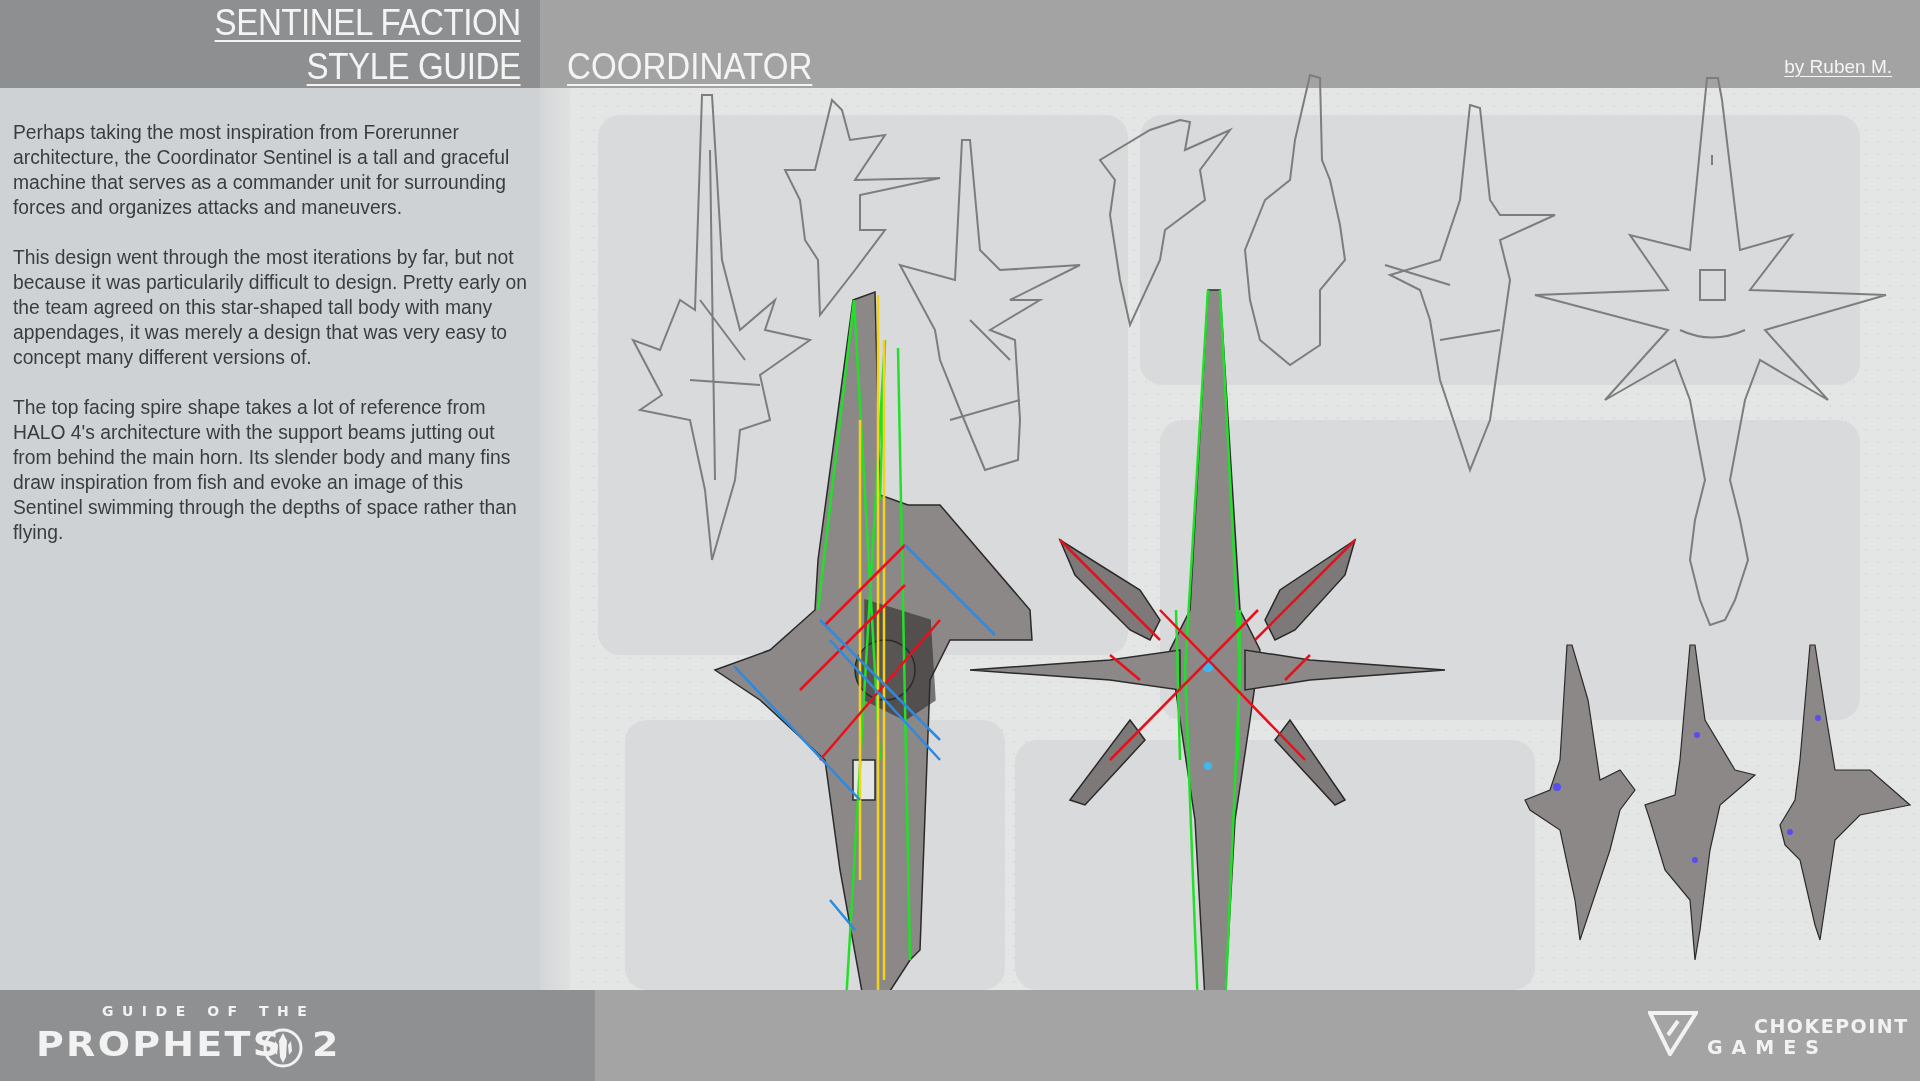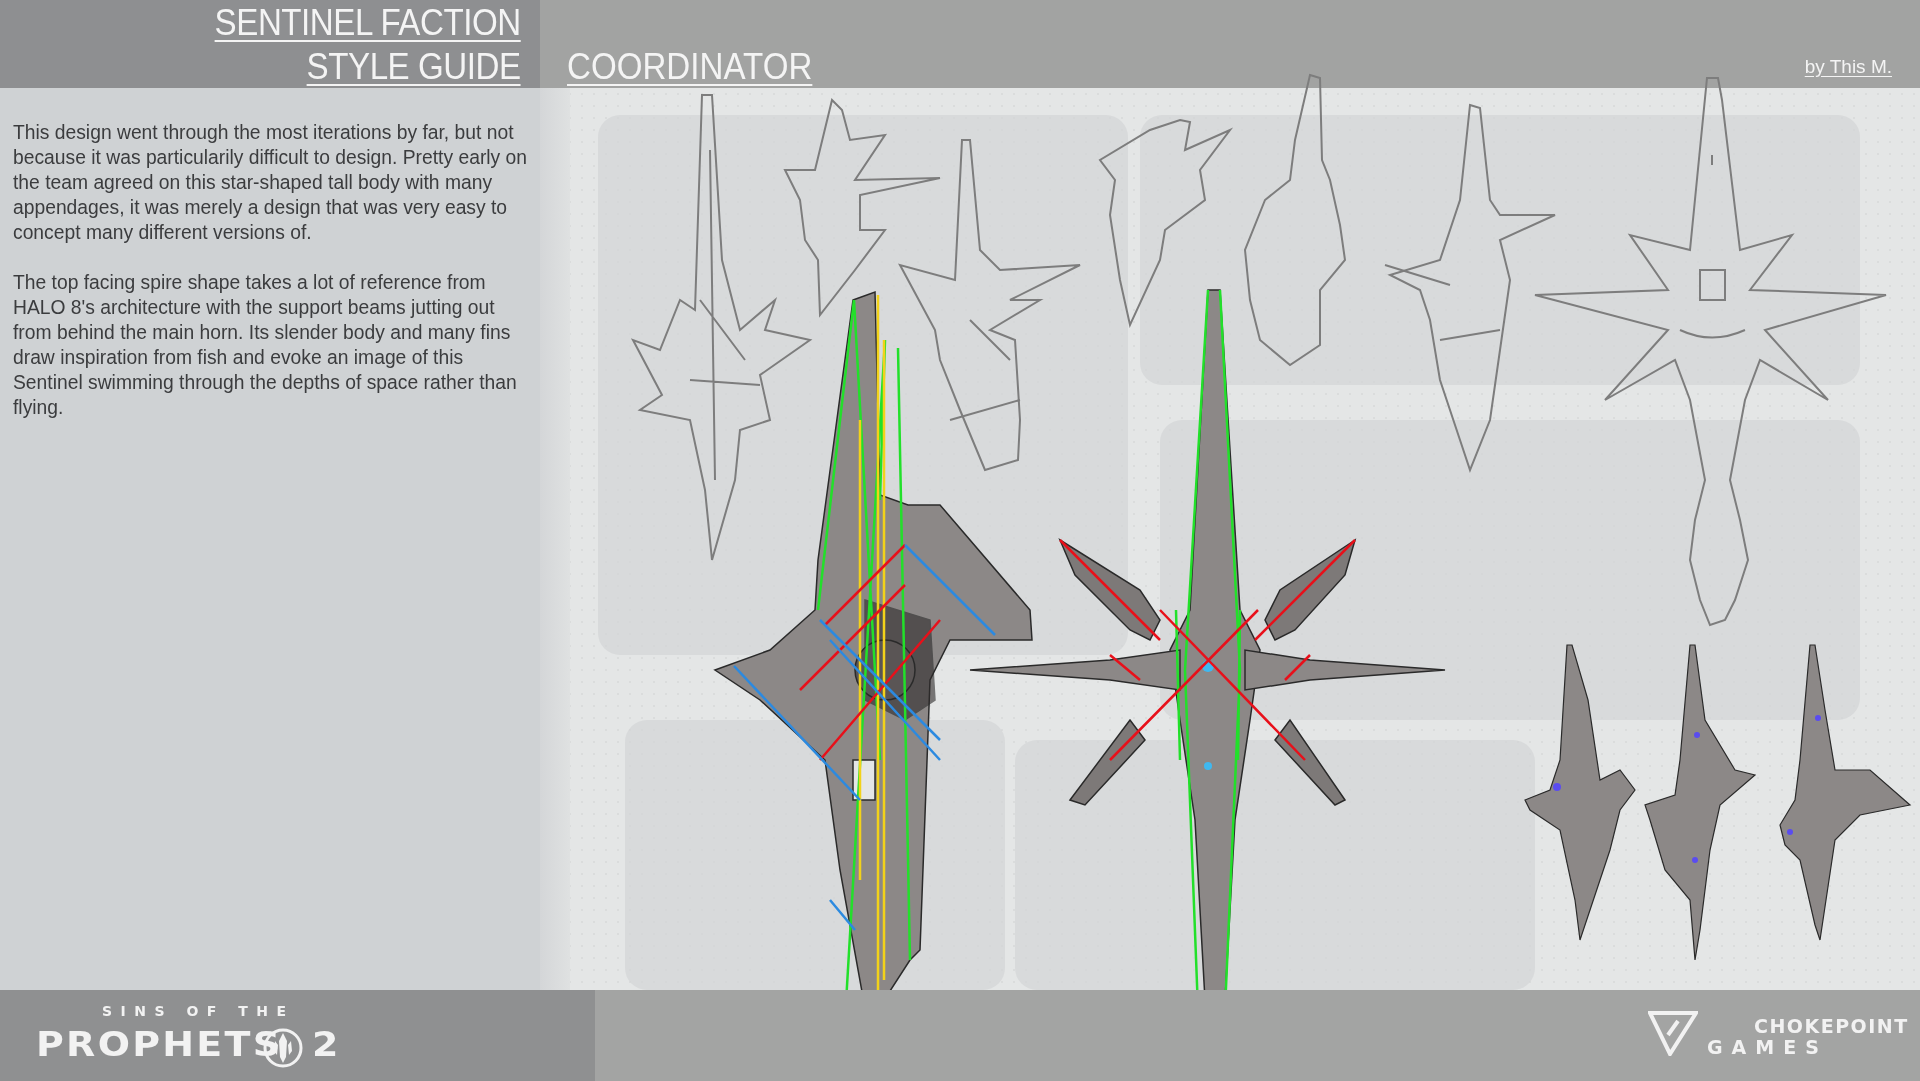--- a/index.html
+++ b/index.html
@@ -62,27 +62,28 @@
 <div class="bg-panel" style="left:625px;top:720px;width:380px;height:270px;"></div>
 <div class="bg-panel" style="left:1015px;top:740px;width:520px;height:250px;"></div>
 <div class="dots"></div>
 
 <div class="header">
   <div class="header-left"></div>
 </div>
 <div class="title-line t1">SENTINEL FACTION</div>
 <div class="title-line t2">STYLE GUIDE</div>
 <div class="subject">COORDINATOR</div>
-<div class="author">by This M.</div>
+<div class="author">by Ruben M.</div>
 
 <div class="text-panel"></div>
 <div class="text-panel-edge"></div>
 <div class="desc">
+  <p>Perhaps taking the most inspiration from Forerunner architecture, the Coordinator Sentinel is a tall and graceful machine that serves as a commander unit for surrounding forces and organizes attacks and maneuvers.</p>
   <p>This design went through the most iterations by far, but not because it was particularily difficult to design. Pretty early on the team agreed on this star-shaped tall body with many appendages, it was merely a design that was very easy to concept many different versions of.</p>
-  <p>The top facing spire shape takes a lot of reference from HALO 8's architecture with the support beams jutting out from behind the main horn. Its slender body and many fins draw inspiration from fish and evoke an image of this Sentinel swimming through the depths of space rather than flying.</p>
+  <p>The top facing spire shape takes a lot of reference from HALO 4's architecture with the support beams jutting out from behind the main horn. Its slender body and many fins draw inspiration from fish and evoke an image of this Sentinel swimming through the depths of space rather than flying.</p>
 </div>
 
 <div class="art">
   <svg width="1920" height="1081" viewBox="0 0 1920 1081" xmlns="http://www.w3.org/2000/svg">
 
     <g fill="none" stroke="#7d7d7d" stroke-width="2">
       <path d="M702 95 L712 95 L722 260 L740 330 L775 300 L765 330 L810 340 L760 375 L770 420 L740 430 L735 480 L712 560 L705 490 L690 420 L640 410 L662 395 L633 340 L660 350 L680 300 L695 310 Z"></path>
       <path d="M700 300 L745 360 M690 380 L760 385 M710 150 L715 480"></path>
     </g>
     <g fill="none" stroke="#7d7d7d" stroke-width="2">
@@ -149,21 +150,21 @@
       <path d="M1810 645 L1815 645 L1825 710 L1835 770 L1870 770 L1910 805 L1860 815 L1835 840 L1820 940 L1815 925 L1800 860 L1785 845 L1780 825 L1795 800 L1800 760 Z"></path>
       <circle cx="1818" cy="718" r="3" fill="#5a4cf0" stroke="none"></circle>
       <circle cx="1790" cy="832" r="3" fill="#5a4cf0" stroke="none"></circle>
     </g>
   </svg>
 </div>
 
 <div class="footer">
   <div class="footer-left"></div>
 </div>
-<div class="sotp-small">SINS OF THE</div>
+<div class="sotp-small">GUIDE OF THE</div>
 <div class="sotp-big">PROPHETS</div>
 <svg class="sotp-emblem" viewBox="0 0 42 42">
   <circle cx="21" cy="21" r="18" fill="none" stroke="#f2f2f2" stroke-width="3"></circle>
   <path d="M21 6 L25 14 L24 30 L21 36 L18 30 L17 14 Z" fill="#f2f2f2"></path>
   <path d="M13 14 L16 18 L15 28 L12 24 Z M29 14 L26 18 L27 28 L30 24 Z" fill="#f2f2f2"></path>
 </svg>
 <div class="sotp-two">2</div>
 
 <svg class="cp-logo" viewBox="0 0 50 45">
   <path d="M2 2 L48 2 L22 43 Z" fill="none" stroke="#f2f2f2" stroke-width="4"></path>

